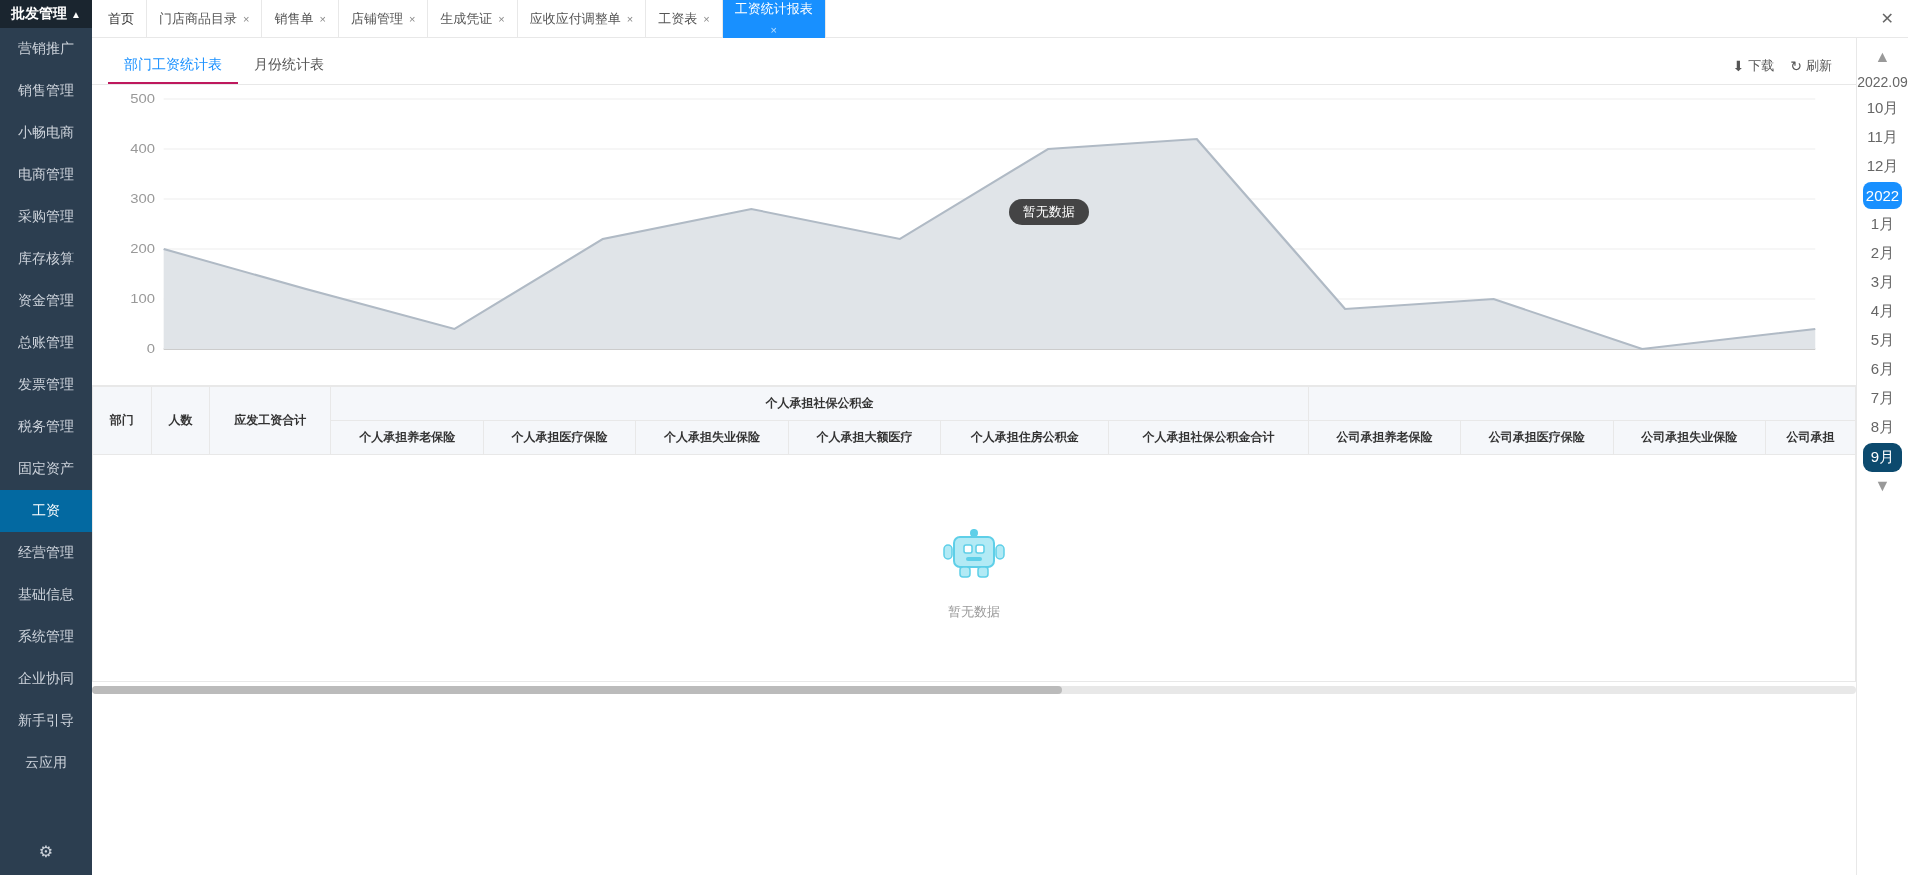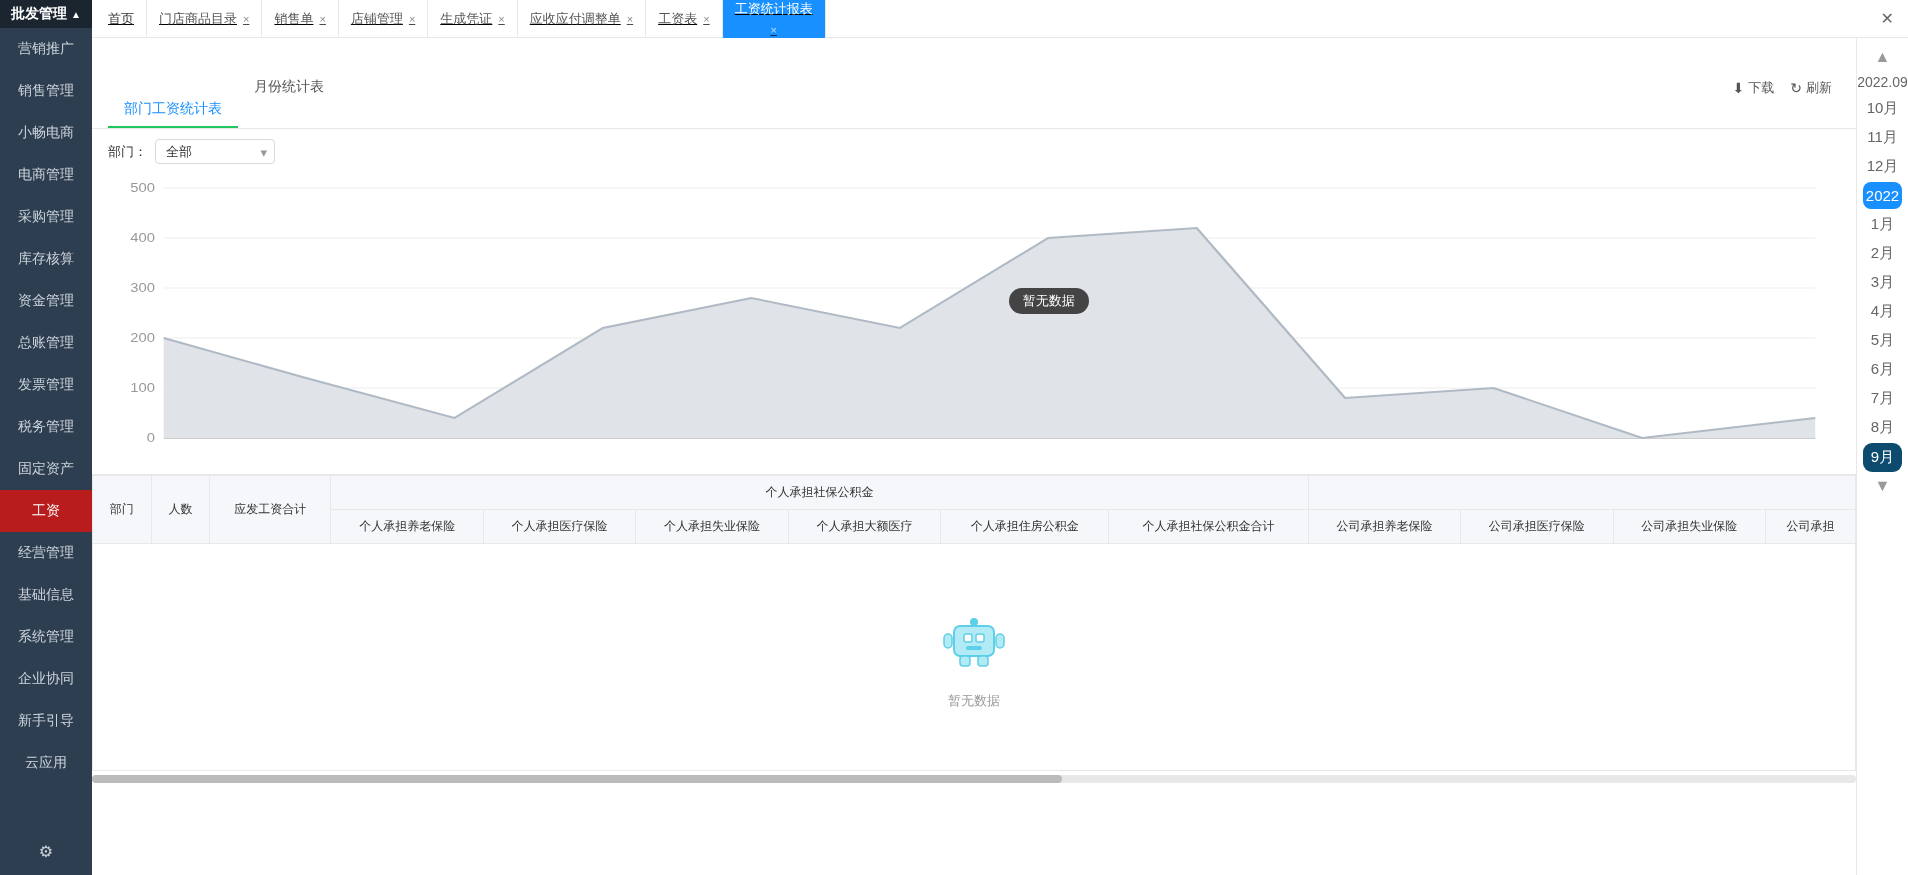--- a/index.html
+++ b/index.html
@@ -30,21 +30,21 @@
     }
     .sidebar-header .arrow { font-size: 10px; }
     .sidebar-item {
       color: #cdd3db;
       padding: 12px 0;
       text-align: center;
       cursor: pointer;
       font-size: 14px;
       transition: background 0.2s;
     }
-    .sidebar-item.active { background: #b91c1c; color: #fff; }
+    .sidebar-item.active { background: #0369a1; color: #fff; }
     .sidebar-footer {
       margin-top: auto;
       color: #cdd3db;
       padding: 14px 0;
       text-align: center;
       cursor: pointer;
       font-size: 16px;
     }
 
     
@@ -118,22 +118,21 @@
     }
     .sub-tab {
       padding: 8px 16px;
       cursor: pointer;
       font-size: 14px;
       color: #555;
       border-bottom: 2px solid transparent;
     }
     .sub-tab.active {
       color: #1890ff;
-      border-bottom: 2px solid #22c55e;
-      margin-top: 44px;
+      border-bottom: 2px solid #be185d;
     }
 
     
     .toolbar {
       display: flex;
       align-items: center;
       justify-content: space-between;
       padding: 10px 16px;
     }
     .toolbar-left { display: flex; align-items: center; gap: 8px; }
@@ -206,21 +205,21 @@
       font-size: 12px;
     }
     thead tr {
       background: #f5f7fa;
     }
     thead th {
       border: 1px solid #e8e8e8;
       padding: 8px 10px;
       text-align: center;
       color: #333;
-      font-weight: 400;
+      font-weight: 700;
       white-space: nowrap;
     }
     tbody tr td {
       border: 1px solid #e8e8e8;
       padding: 8px 10px;
       text-align: center;
       color: #555;
       white-space: nowrap;
     }
     .no-data-cell {
@@ -314,21 +313,21 @@
       <div class="sidebar-item">云应用</div>
     </div>
   <div class="sidebar-footer">
     <span>⚙</span>
   </div>
 </div>
 
 <div class="main">
 
   <div class="tabbar">
-    <div id="tabs-container" style="display:flex;align-items:flex-end;flex:1;overflow:hidden;text-decoration:underline;">
+    <div id="tabs-container" style="display:flex;align-items:flex-end;flex:1;overflow:hidden;">
         <div class="tab tab-home">
           <span>首页</span>
         </div>
         <div class="tab">
           <span>门店商品目录</span>
           <span class="close-btn">×</span>
         </div>
         <div class="tab">
           <span>销售单</span>
           <span class="close-btn">×</span>
@@ -371,30 +370,20 @@
         <div class="btn-action" style="margin-right:16px;">
           <span class="btn-icon">⬇</span>
           <span>下载</span>
         </div>
         <div class="btn-action" style="margin-right:8px;">
           <span class="btn-icon">↻</span>
           <span>刷新</span>
         </div>
       </div>
 
-      <div class="toolbar">
-        <div class="toolbar-left">
-          <span class="dept-label">部门：</span>
-          <div class="select-wrapper">
-            <select class="dept-select">
-              <option>全部</option>
-            </select>
-          </div>
-        </div>
-      </div>
 
       <div class="chart-area">
         <svg class="chart" viewBox="0 0 1400 300" preserveAspectRatio="none">
 
           <text x="38" y="18" font-size="12" fill="#999" text-anchor="end">500</text>
           <text x="38" y="68" font-size="12" fill="#999" text-anchor="end">400</text>
           <text x="38" y="118" font-size="12" fill="#999" text-anchor="end">300</text>
           <text x="38" y="168" font-size="12" fill="#999" text-anchor="end">200</text>
           <text x="38" y="218" font-size="12" fill="#999" text-anchor="end">100</text>
           <text x="38" y="268" font-size="12" fill="#999" text-anchor="end">0</text>

